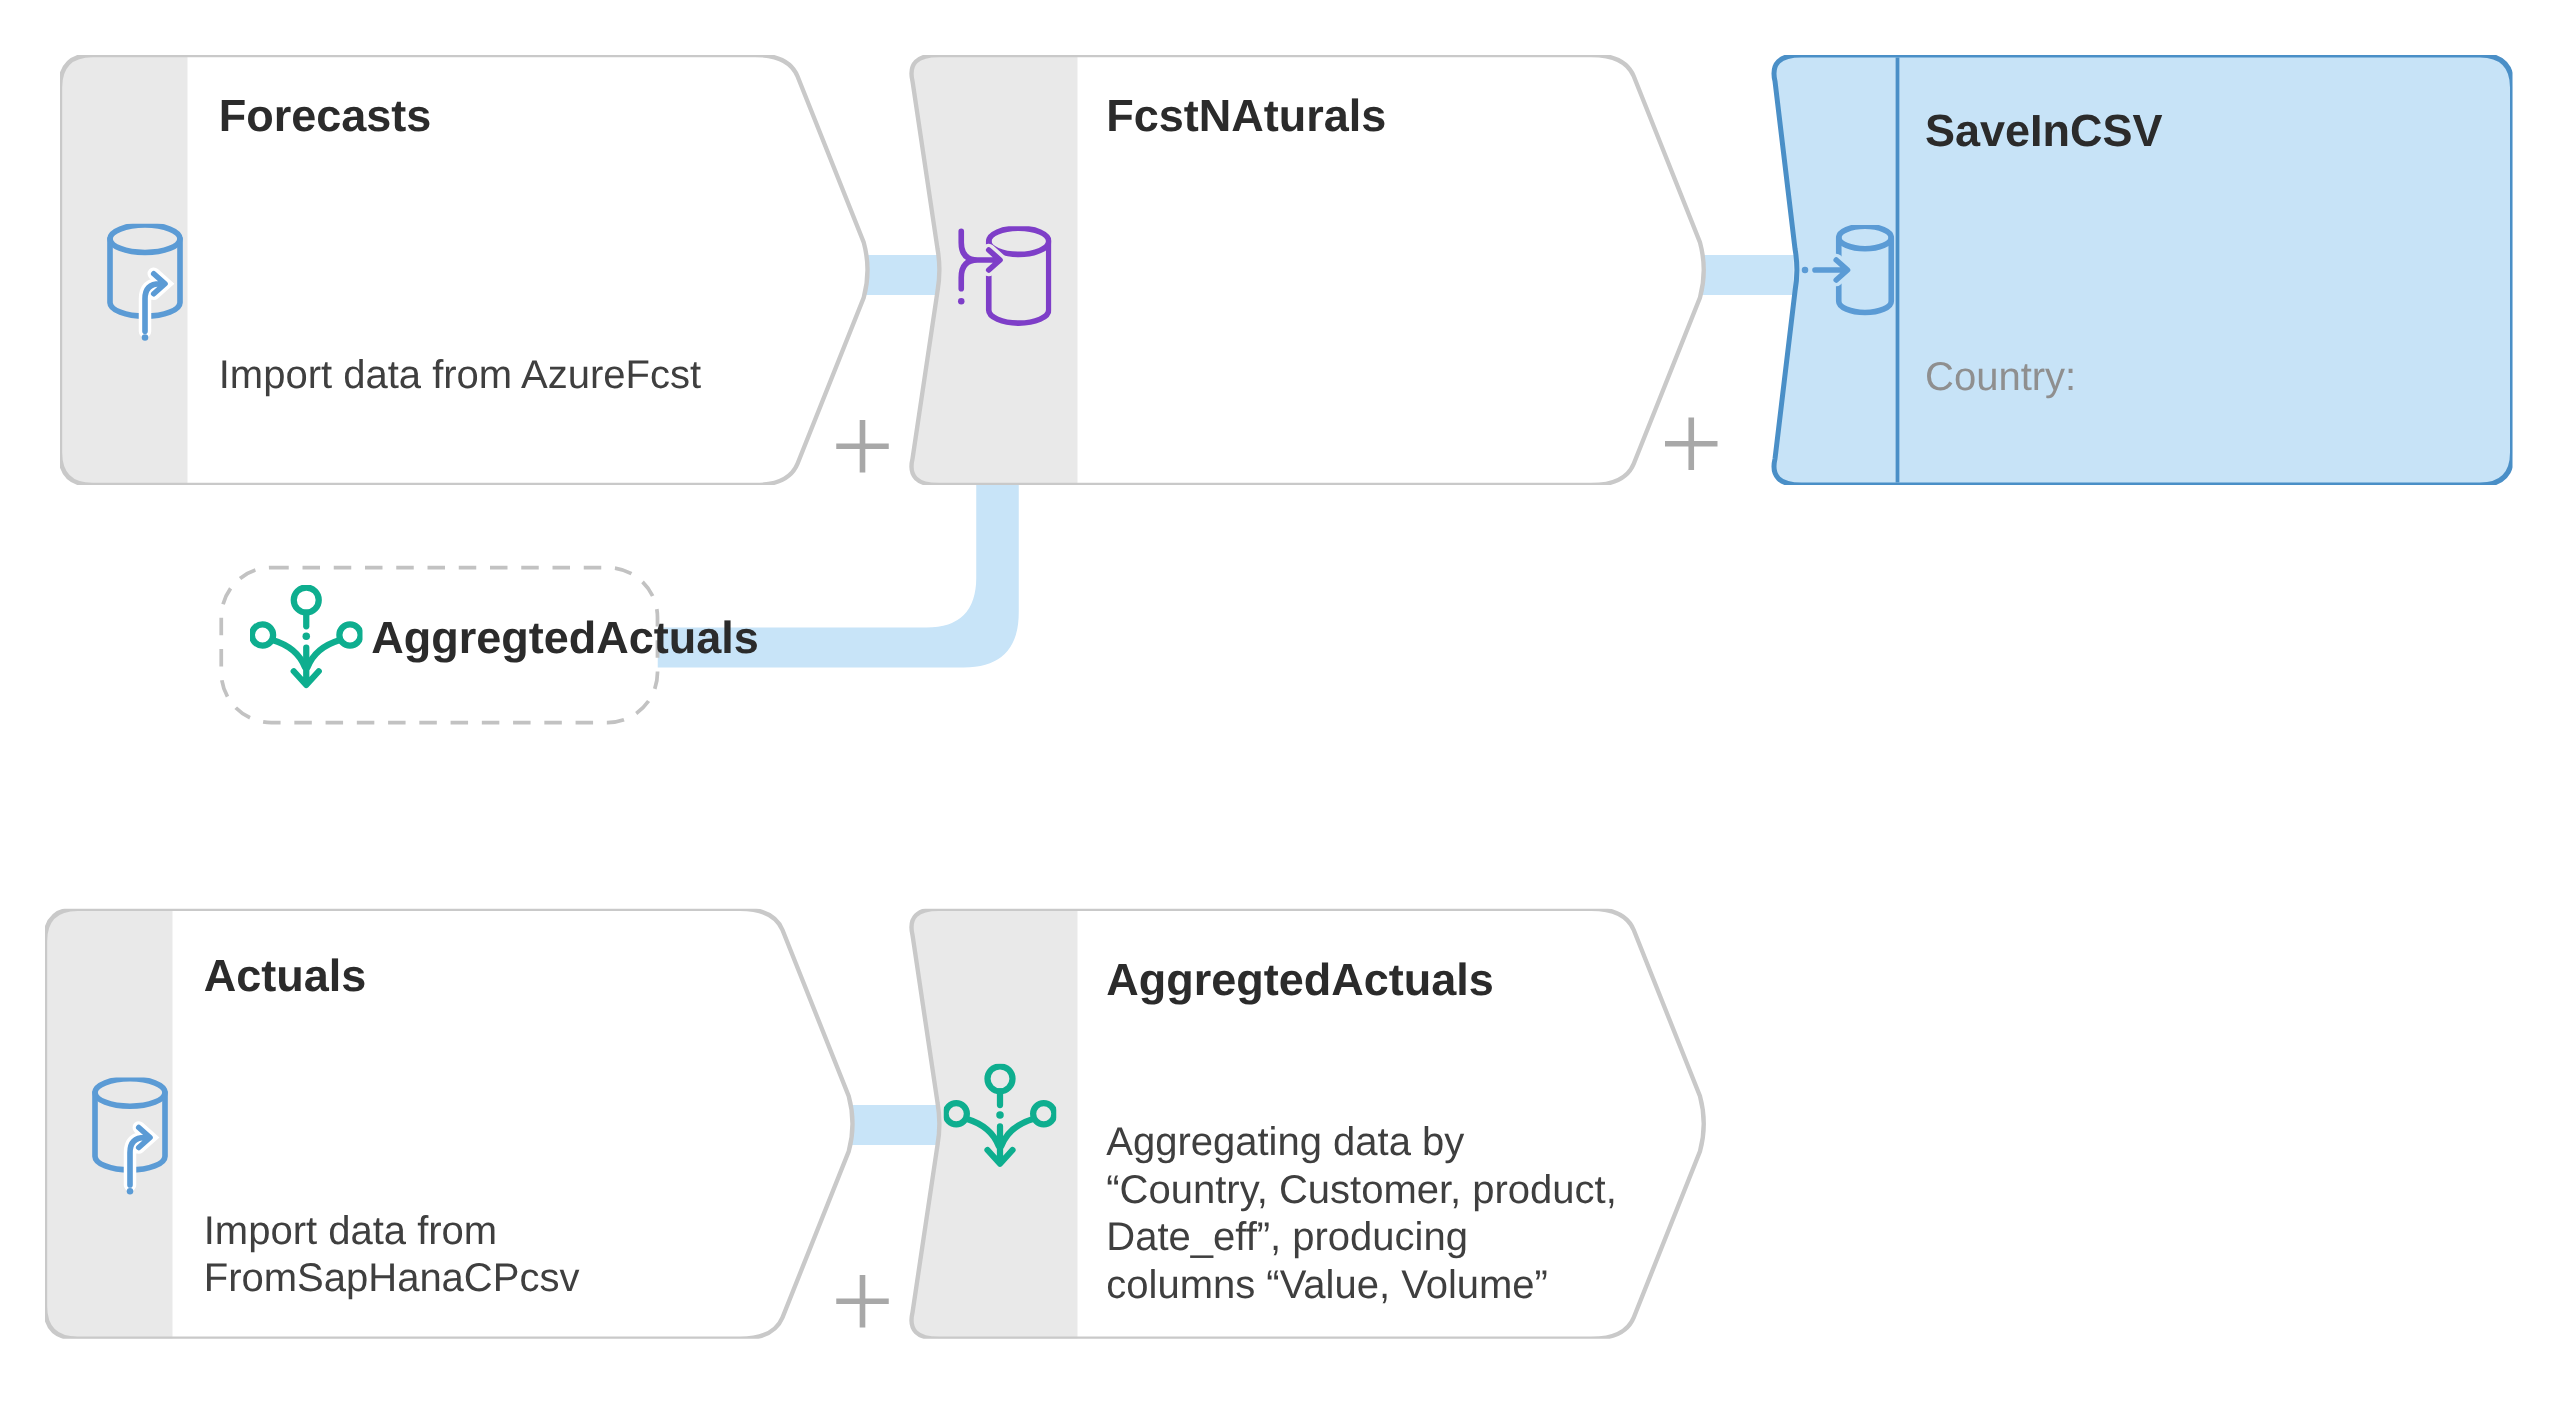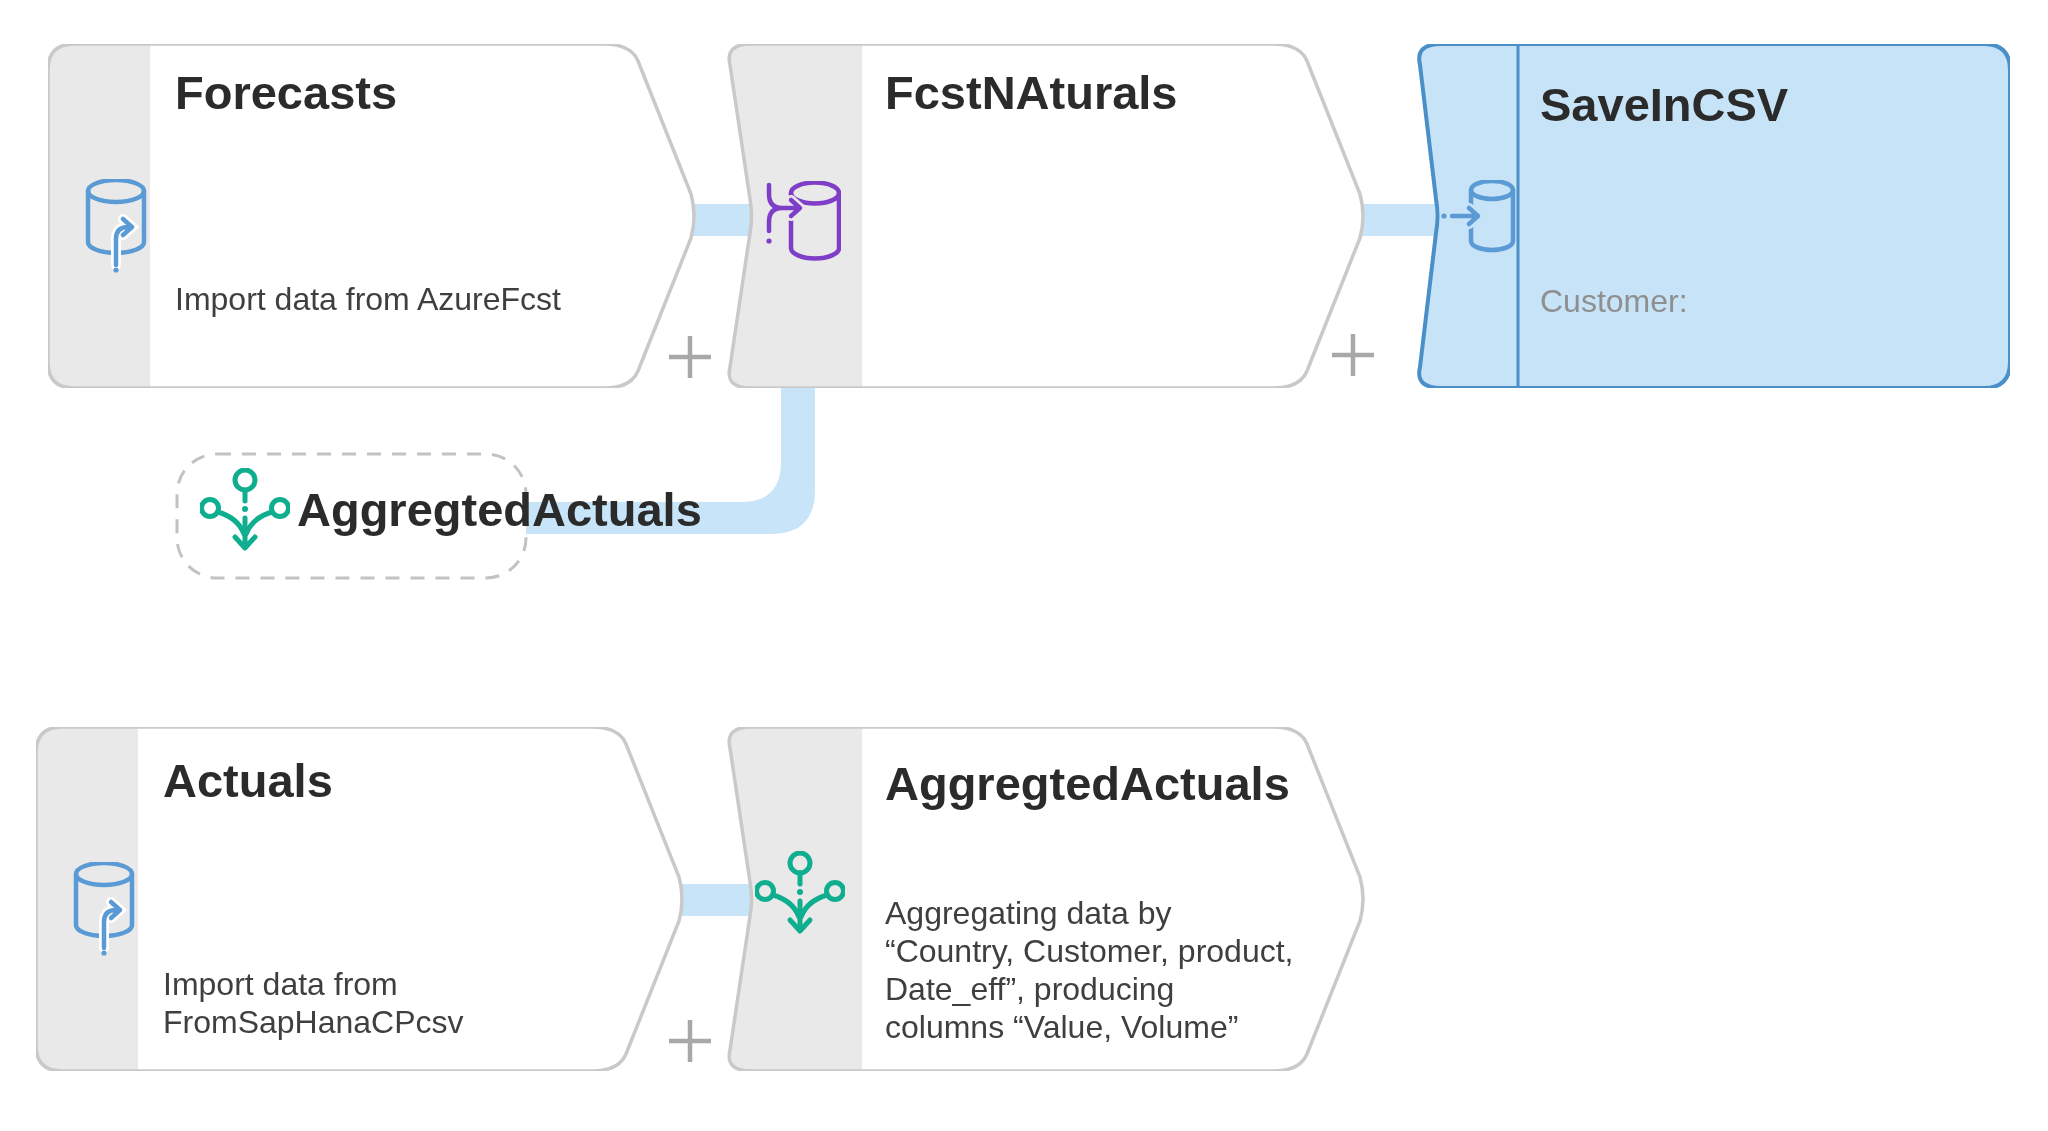--- a/index.html
+++ b/index.html
@@ -1,21 +1,21 @@
 <!DOCTYPE html>
 <html><head>
 <meta charset="utf-8">
 <style>
   html,body{margin:0;padding:0;background:#fff;}
   #canvas{position:relative;width:2048px;height:1131px;background:#ffffff;overflow:hidden;
           font-family:"Liberation Sans",sans-serif;}
   .card{position:absolute;width:649px;height:344px;}
   .card .shape{position:absolute;left:0;top:0;pointer-events:none;}
   .icon{position:absolute;pointer-events:none;}
-  .title{position:absolute;font-size:47px;font-weight:700;color:#2b2b2b;line-height:41px;white-space:nowrap;}
+  .title{position:absolute;font-size:36px;font-weight:700;color:#2b2b2b;line-height:41px;white-space:nowrap;}
   .desc{position:absolute;font-size:32px;color:#3f3f3f;line-height:38px;white-space:pre-line;width:470px;}
   .muted{color:#8f8f8f;}
   .plus{position:absolute;width:46px;height:46px;cursor:pointer;}
   #connect-layer{position:absolute;left:0;top:0;pointer-events:none;}
   .refnode{position:absolute;left:175px;top:452px;width:353px;height:128px;}
   .refnode .title{left:122px;top:37px;}
 </style>
 </head>
 <body>
 
@@ -95,21 +95,21 @@
       </g>
       <g fill="none" stroke="#C7E3F7" stroke-width="10" stroke-linecap="round">
         <path d="M 12,36 H 36 M 29,28 L 38,36 L 29,44"></path>
       </g>
       <g fill="none" stroke="#5B9BD5" stroke-width="4.5" stroke-linecap="round" stroke-linejoin="round">
         <path d="M 12,36 H 36 M 29,28 L 38,36 L 29,44"></path>
       </g>
       <circle cx="4" cy="36" r="2.6" fill="#5B9BD5"></circle>
     </svg>
     <div class="title" style="left:133px;top:40px;">SaveInCSV</div>
-    <div class="desc muted" style="left:133px;top:238px;">Customer:</div>
+    <div class="desc muted" style="left:133px;top:238px;">Country:</div>
   </div>
 
   <div class="refnode">
     <svg class="shape" width="353" height="128" viewBox="0 0 353 128">
       <rect x="2" y="2" width="349" height="124" rx="40" fill="#ffffff" stroke="#C2C2C2" stroke-width="3" stroke-dasharray="14 11"></rect>
     </svg>
     <svg class="icon" style="left:25px;top:16px;" width="90" height="92" viewBox="0 0 90 92">
       <g fill="none" stroke="#0EAE8F" stroke-width="5" stroke-linecap="round" stroke-linejoin="round">
         <circle cx="45" cy="12" r="10"></circle>
         <circle cx="10" cy="40" r="8.5"></circle>

